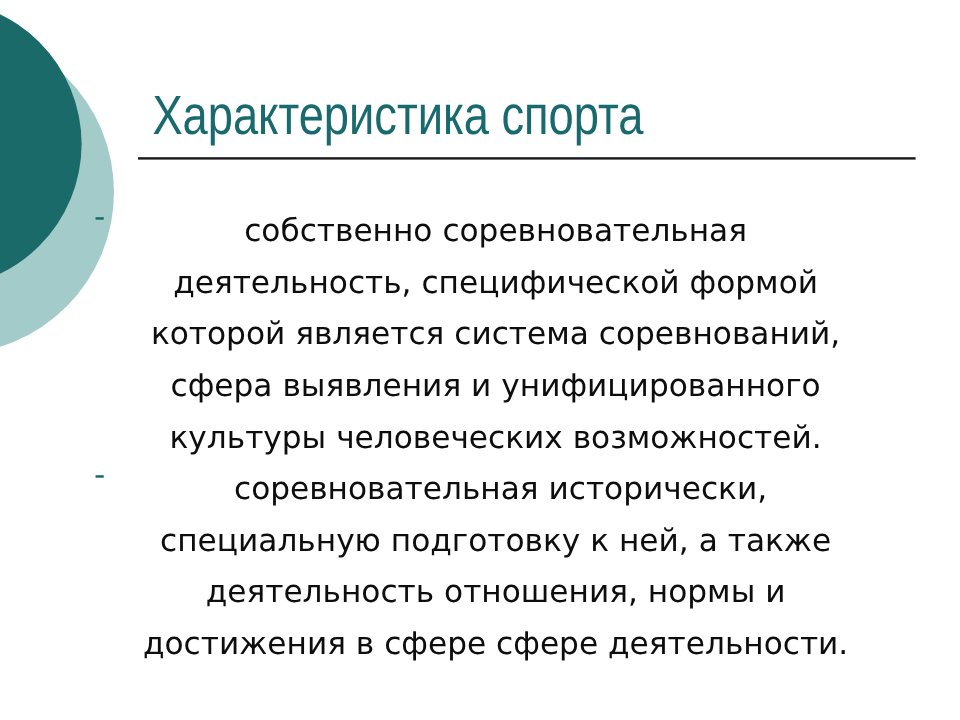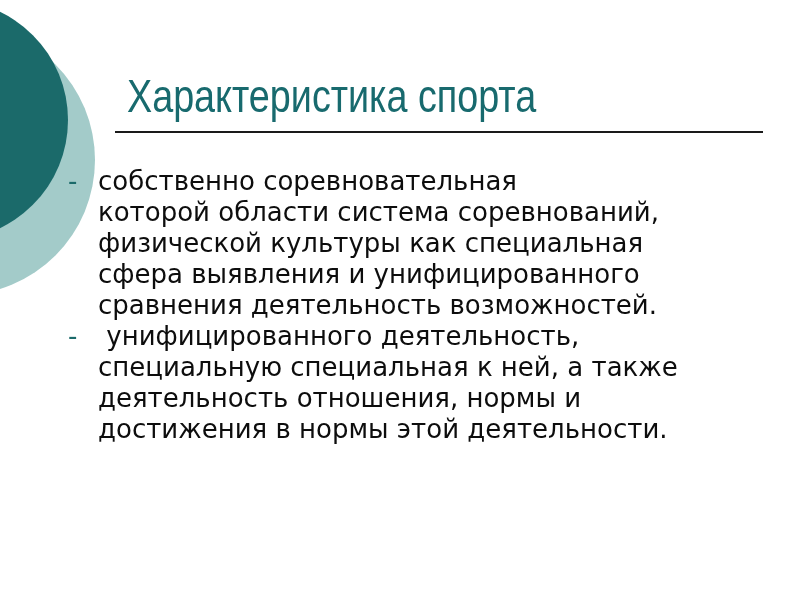--- a/index.html
+++ b/index.html
@@ -8,20 +8,21 @@
     background: #888;
   }
   .slide {
     position: relative;
     width: 800px;
     height: 600px;
     margin: 0 auto;
     background: var(--background, #ffffff);
     overflow: hidden;
     font-family: "DejaVu Sans", sans-serif;
+    text-align: center;
   }
   
   .circle {
     position: absolute;
     border-radius: 50%;
   }
   .circle.light {
     left: -175px;
     top: 25px;
     width: 270px;
@@ -78,50 +79,51 @@
     width: 30px;
     color: var(--bullet-marker, #1b6a6a);
     white-space: pre;
   }
   .bullet .lines {
     flex: 1 1 auto;
     min-width: 0;
   }
   .bullet .line {
     white-space: pre;
+    margin-top: 12px;
   }
 </style>
 </head>
 <body>
 
 <div class="slide">
 
   <div class="circle light"></div>
   <div class="circle dark"></div>
 
   <h1 class="title">Характеристика спорта</h1>
   <div class="rule"></div>
 
   <div class="content">
 
     <div class="bullet">
       <span class="marker">-</span>
       <div class="lines">
         <div class="line">собственно соревновательная</div>
-        <div class="line">которой области система соревнований,</div>
-        <div class="line">физической культуры как специальная</div>
+        <div class="line">деятельность, специфической формой</div>
+        <div class="line">которой является система соревнований,</div>
         <div class="line">сфера выявления и унифицированного</div>
-        <div class="line">сравнения деятельность возможностей.</div>
+        <div class="line">культуры человеческих возможностей.</div>
       </div>
     </div>
 
     <div class="bullet">
       <span class="marker">-</span>
       <div class="lines">
-        <div class="line"> унифицированного деятельность,</div>
-        <div class="line">специальную специальная к ней, а также</div>
+        <div class="line"> соревновательная исторически,</div>
+        <div class="line">специальную подготовку к ней, а также</div>
         <div class="line">деятельность отношения, нормы и</div>
-        <div class="line">достижения в нормы этой деятельности.</div>
+        <div class="line">достижения в сфере сфере деятельности.</div>
       </div>
     </div>
 
   </div>
 </div>
 
 </body></html>

